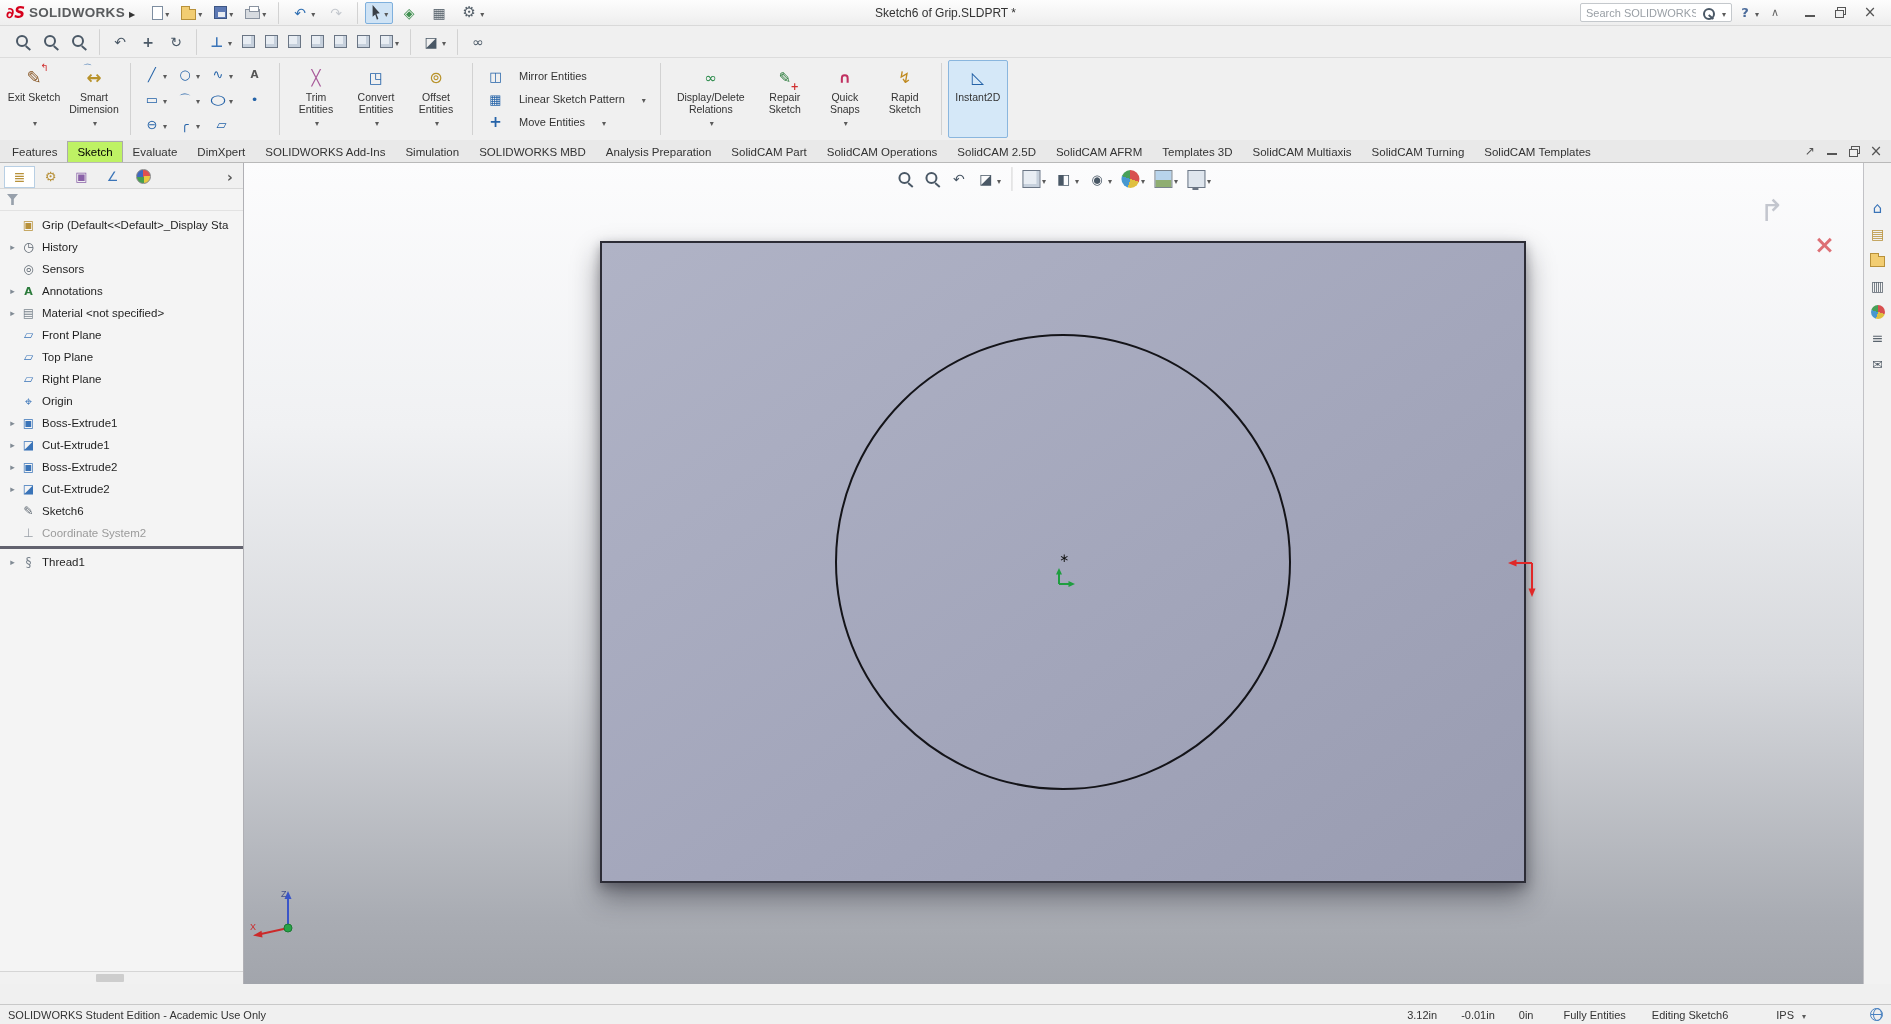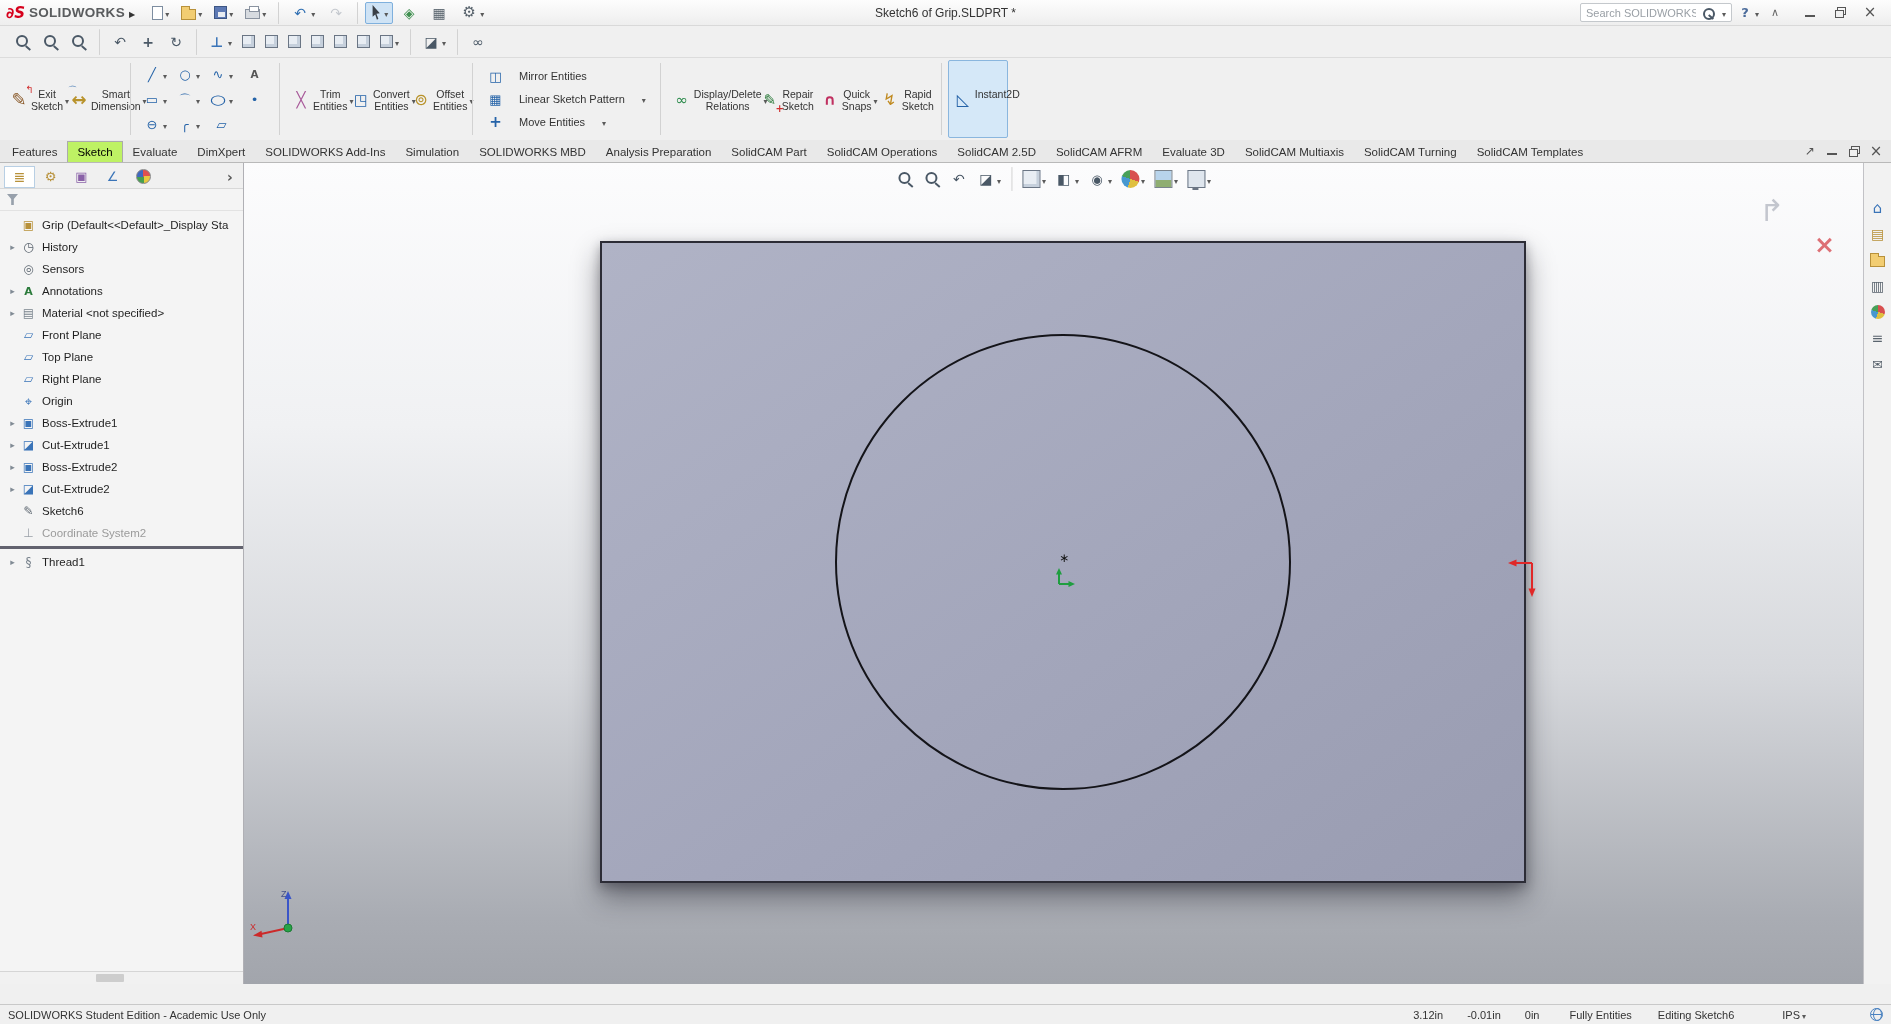--- a/index.html
+++ b/index.html
@@ -159,21 +159,21 @@
   .win-btn{width:30px;height:22px;display:flex;align-items:center;justify-content:center}
 
   
   .qbar{position:absolute;top:26px;left:0;right:0;height:32px;background:#f0f0f0;border-bottom:1px solid #dcdcdc;
     display:flex;align-items:center;padding:0 10px;gap:2px}
   .qbar .tool{display:flex;align-items:center;height:26px;padding:0 4px;border-radius:2px}
 
   
   .ribbon{position:absolute;top:58px;left:0;right:0;height:82px;background:#f0f0f0;display:flex;align-items:stretch;padding:2px 4px}
   .rsep{width:1px;background:#d2d2d2;margin:3px 6px}
-  .rbtn{display:flex;flex-direction:row;align-items:center;width:60px;padding:4px 2px 2px;border:1px solid transparent;border-radius:2px;
+  .rbtn{display:flex;flex-direction:column;align-items:center;width:60px;padding:4px 2px 2px;border:1px solid transparent;border-radius:2px;
     font-size:10.5px;color:#333;line-height:1.15}
   .rbtn.wide{width:88px}
   .rbtn .ricn{height:26px;display:flex;align-items:center;justify-content:center}
   .rbtn .ricn .icn{width:24px;height:24px;font-size:18px}
   .rbtn .rlabel{text-align:center;min-height:25px;display:flex;align-items:flex-start;justify-content:center}
   .rbtn.active{background:#d5e8f8;border-color:#8ab6de}
   .sketch-grid{display:grid;grid-template-columns:repeat(4,33px);grid-auto-rows:25px;align-content:center;padding:0 2px}
   .sgbtn{display:flex;align-items:center;justify-content:center;gap:1px}
   .sgbtn .icn{width:16px;height:16px;font-size:13px}
   .pattern-col{display:flex;flex-direction:column;justify-content:center;gap:2px;padding:0 4px}
@@ -243,21 +243,21 @@
   .dtab{height:20px;padding:0 12px;font-size:11px;color:#333;background:#d9d9d9;border:1px solid #b5b5b5;border-bottom:none;
     display:flex;align-items:center;margin-right:1px}
   .dtab.active{background:#f6f6f6;font-weight:bold}
 
   .statusbar{position:absolute;left:0;right:0;bottom:0;height:20px;background:#f0f0f0;border-top:1px solid #c9c9c9;
     display:flex;align-items:center;font-size:11px;color:#333;padding:0 8px}
   .sb-right{margin-left:auto;display:flex;align-items:center}
   .sb-coords{display:flex;gap:24px;margin-right:30px}
   .sb-state{margin-right:26px}
   .sb-mode{margin-right:48px}
-  .sb-units{display:flex;align-items:flex-start;gap:0;margin-right:64px}
+  .sb-units{display:flex;align-items:flex-start;gap:6px;margin-right:64px}
 </style>
 </head>
 <body>
 
 <div id="app">
 
   <header class="titlebar">
     <div class="brand">
       <span class="brand-mark"></span>
       <span class="brand-text">SOLIDWORKS</span>
@@ -647,21 +647,21 @@
         <button class="rtab">Analysis Preparation</button>
 
         <button class="rtab">SolidCAM Part</button>
 
         <button class="rtab">SolidCAM Operations</button>
 
         <button class="rtab">SolidCAM 2.5D</button>
 
         <button class="rtab">SolidCAM AFRM</button>
 
-        <button class="rtab">Evaluate 3D</button>
+        <button class="rtab">Templates 3D</button>
 
         <button class="rtab">SolidCAM Multiaxis</button>
 
         <button class="rtab">SolidCAM Turning</button>
 
         <button class="rtab">SolidCAM Templates</button>
 
     </div>
     <div class="tabrow-controls">
 

